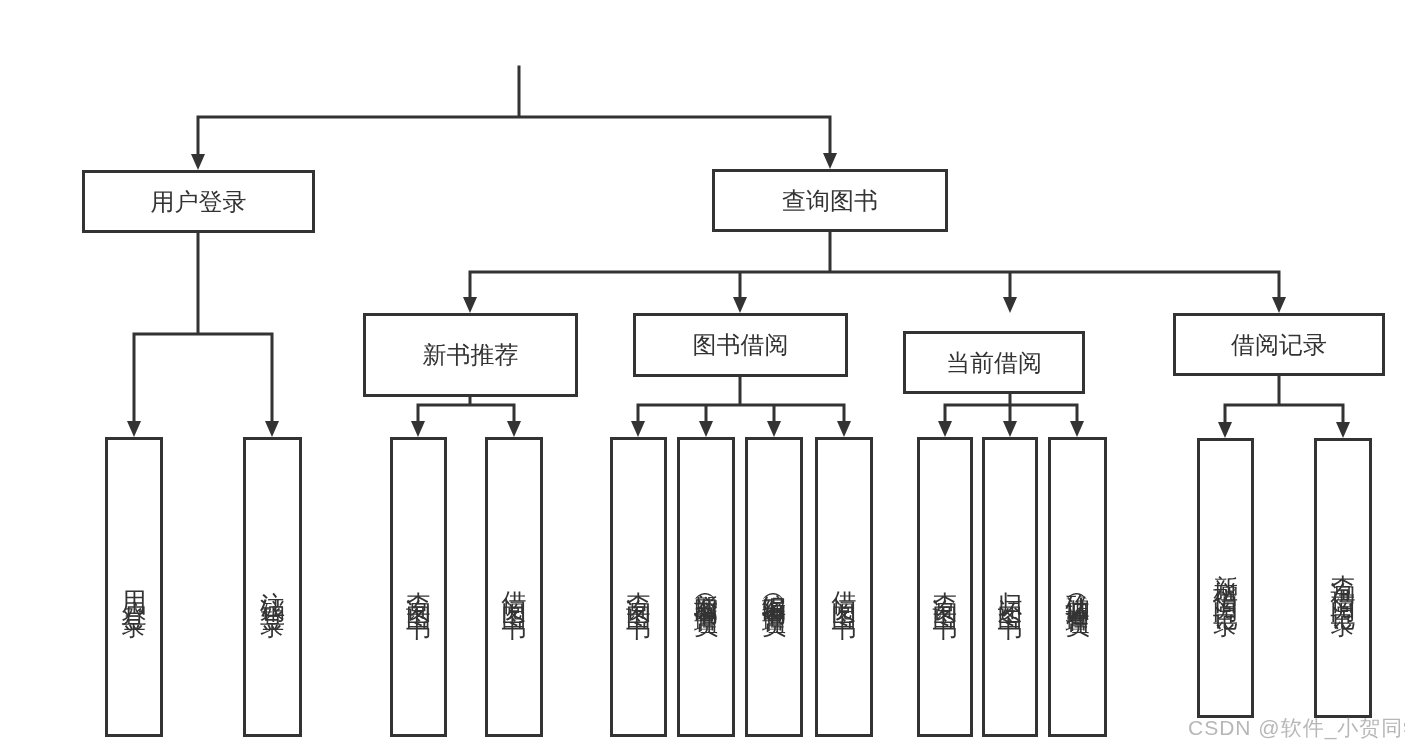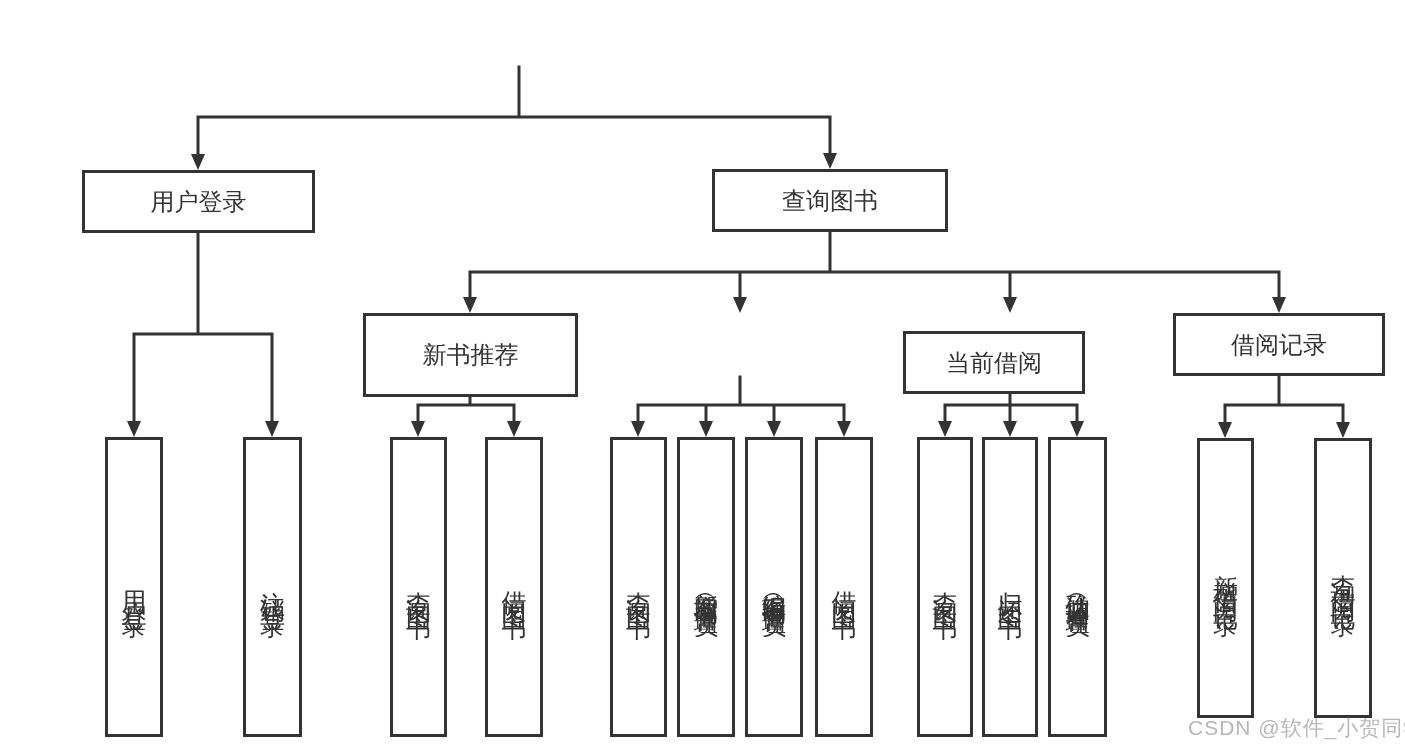--- a/index.html
+++ b/index.html
@@ -94,20 +94,21 @@
         <polygon points="1218,422 1232,422 1225,438"></polygon>
         <polygon points="1336,422 1350,422 1343,438"></polygon>
       </g>
   </svg>
 
 
   <div class="node branch" style="left:82px;top:170px;width:233px;height:63px">用户登录</div>
   <div class="node branch" style="left:712px;top:169px;width:236px;height:63px">查询图书</div>
 
   <div class="node branch" style="left:363px;top:313px;width:215px;height:84px">新书推荐</div>
+  <div class="node branch" style="left:633px;top:313px;width:215px;height:64px">图书借阅</div>
   <div class="node branch" style="left:903px;top:331px;width:182px;height:63px">当前借阅</div>
   <div class="node branch" style="left:1173px;top:313px;width:212px;height:63px">借阅记录</div>
 
   <div class="node leaf" style="left:105px;top:437px;width:58px;height:300px">
     <span class="vtext">用户登录</span>
   </div>
   <div class="node leaf" style="left:243px;top:437px;width:59px;height:300px">
     <span class="vtext">注销登录</span>
   </div>
 

